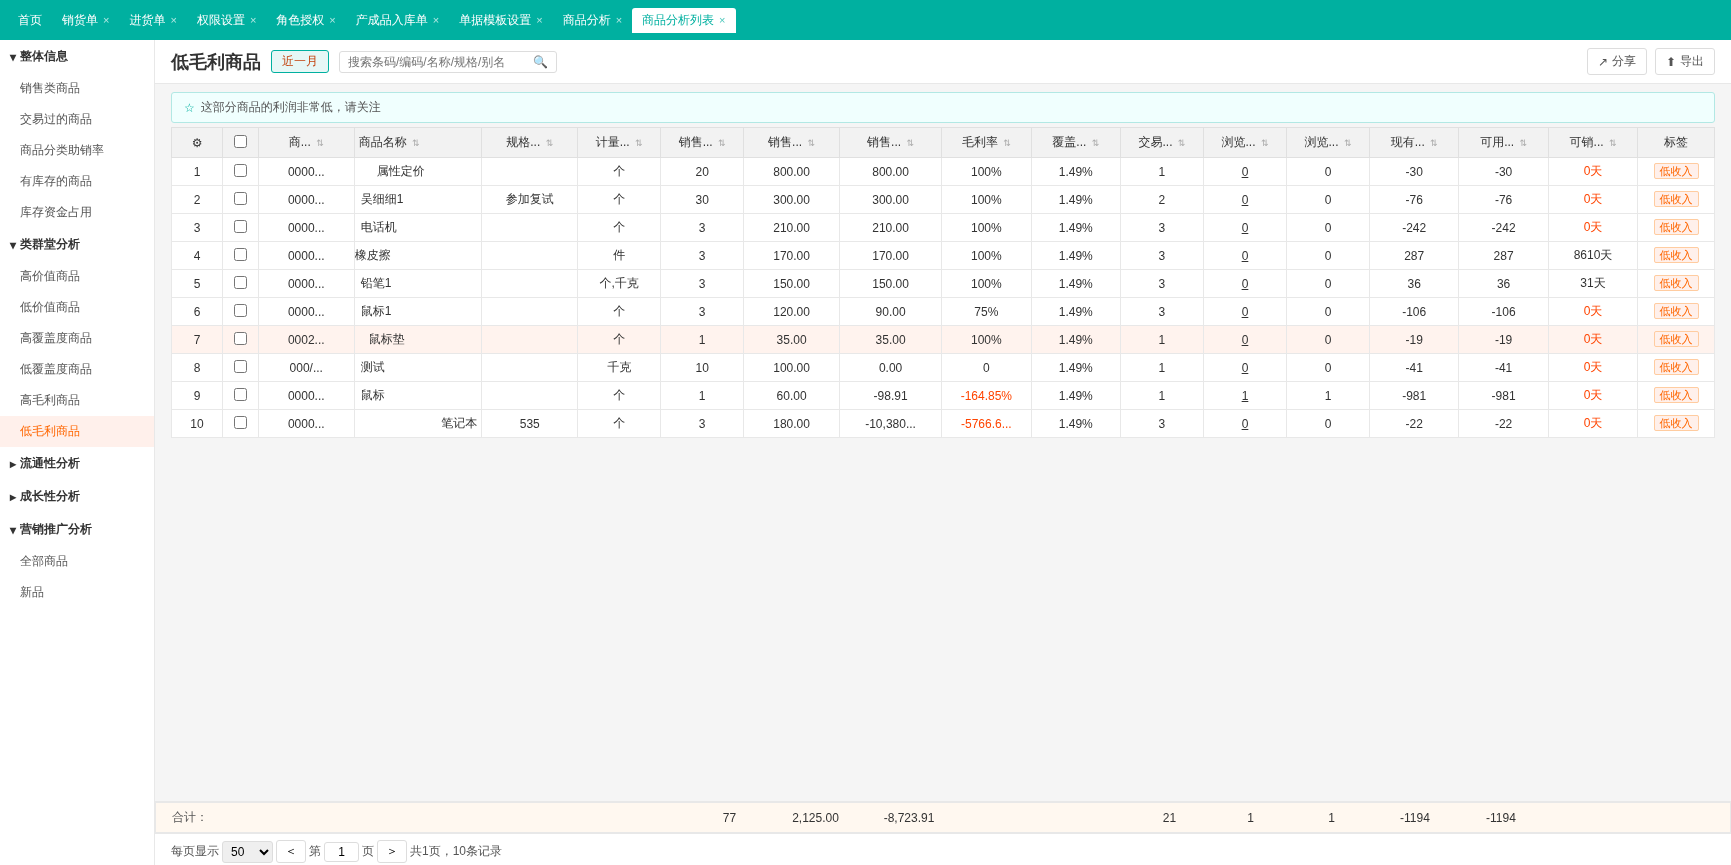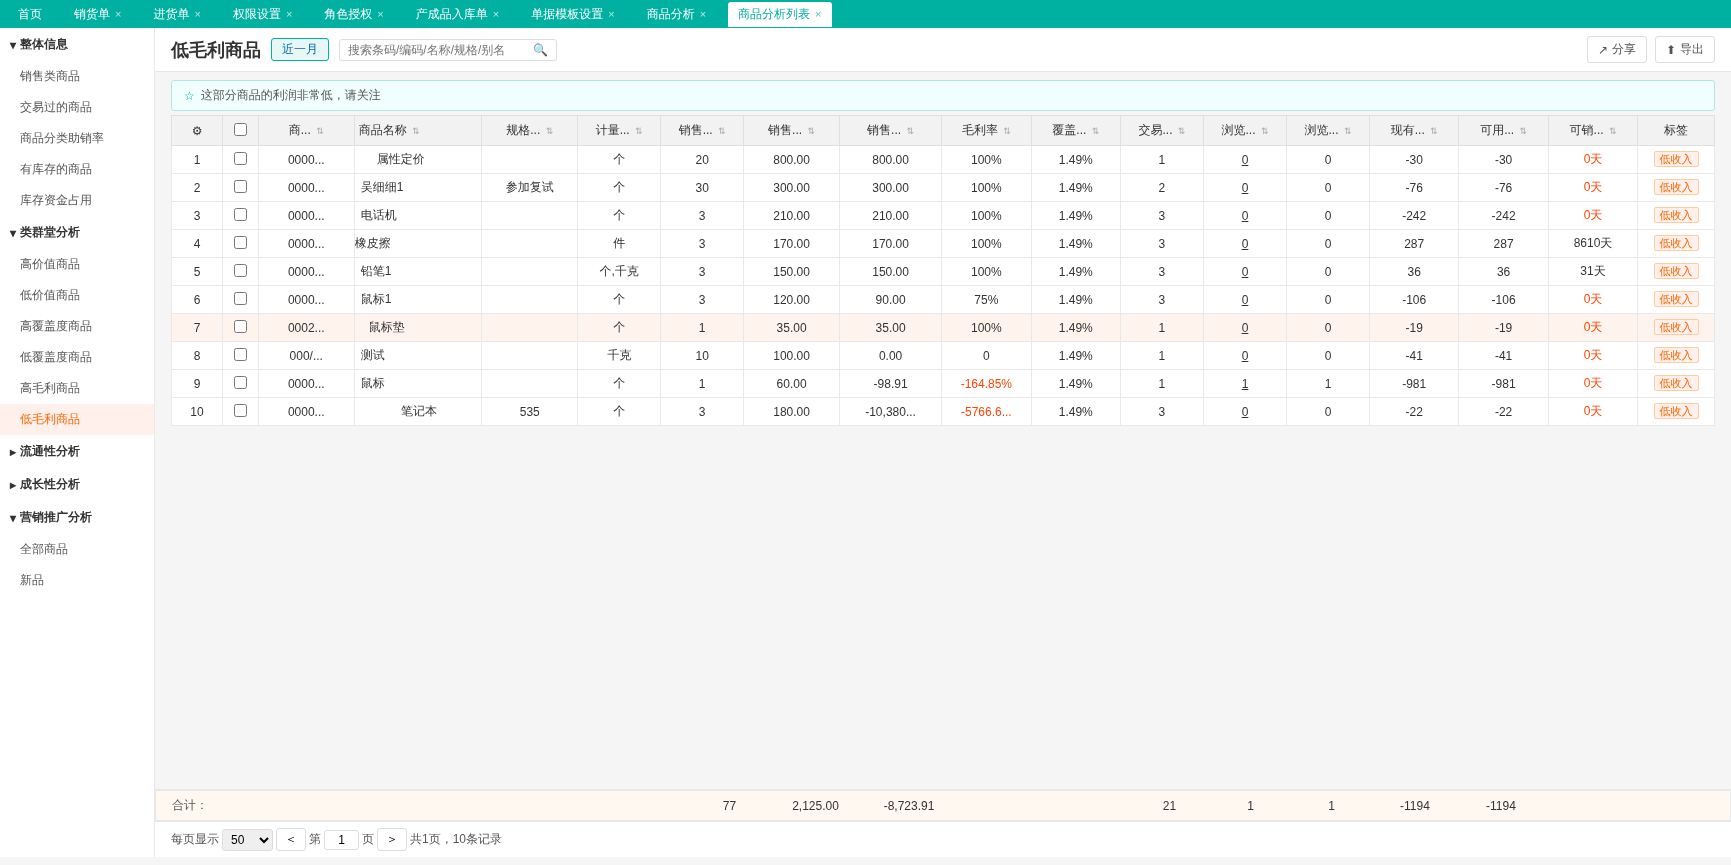--- a/index.html
+++ b/index.html
@@ -3,23 +3,23 @@
   <meta charset="utf-8">
   <style>
     * { box-sizing: border-box; margin: 0; padding: 0; font-family: 'Microsoft YaHei', Arial, sans-serif; font-size: 12px; }
     body { background: #f5f5f5; overflow: hidden; width: 1731px; height: 865px; }
 
     
     .top-nav {
       background: #00b0a0;
       display: flex;
       align-items: center;
-      height: 28px;
+      height: 40px;
       padding: 12px 8px;
-      gap: 12px;
+      gap: 0;
     }
     .nav-item {
       color: #fff;
       padding: 4px 10px;
       cursor: pointer;
       border-radius: 3px;
       white-space: nowrap;
       display: flex;
       align-items: center;
       gap: 3px;
@@ -78,21 +78,21 @@
       border-bottom: 1px solid #e8e8e8;
     }
     .page-title {
       font-size: 18px;
       font-weight: bold;
       color: #333;
     }
     .filter-btn {
       background: #e6f7f6;
       border: 1px solid #00b0a0;
-      color: #0369a1;
+      color: #c2410c;
       border-radius: 3px;
       padding: 2px 10px;
       cursor: pointer;
       font-size: 12px;
     }
     .search-box {
       display: flex;
       align-items: center;
       border: 1px solid #ddd;
       border-radius: 3px;
@@ -680,21 +680,21 @@
       <td class="col-tag">
         <span class="tag-badge">低收入</span>
       </td>
     </tr>
             <tr>
       <td class="col-num">10</td>
       <td class="col-check">
         <input type="checkbox" style="">
       </td>
       <td class="col-code">0000...</td>
-      <td class="col-name" style="text-align:center; padding-left:6px;">笔记本</td>
+      <td class="col-name" style="text-align:right; padding-left:6px;">笔记本</td>
       <td class="col-spec">535</td>
       <td class="col-unit">个</td>
       <td class="col-sale-qty">3</td>
       <td class="col-sale-price">180.00</td>
       <td class="col-sale-amt">-10,380...</td>
       <td class="col-gp" style="color:#ff4400;">-5766.6...</td>
       <td class="col-cover">1.49%</td>
       <td class="col-trans">3</td>
       <td class="col-view1"><span class="underline">0</span></td>
       <td class="col-view2">0</td>

